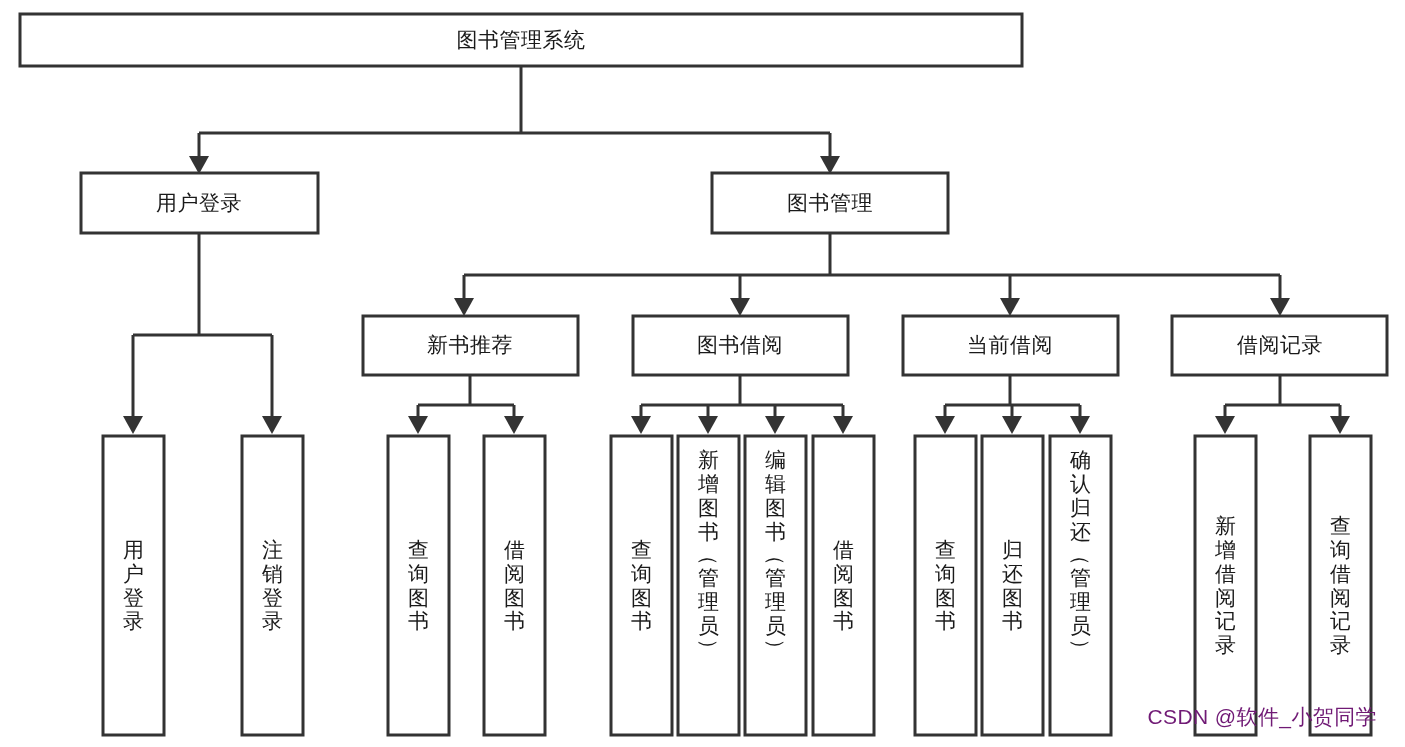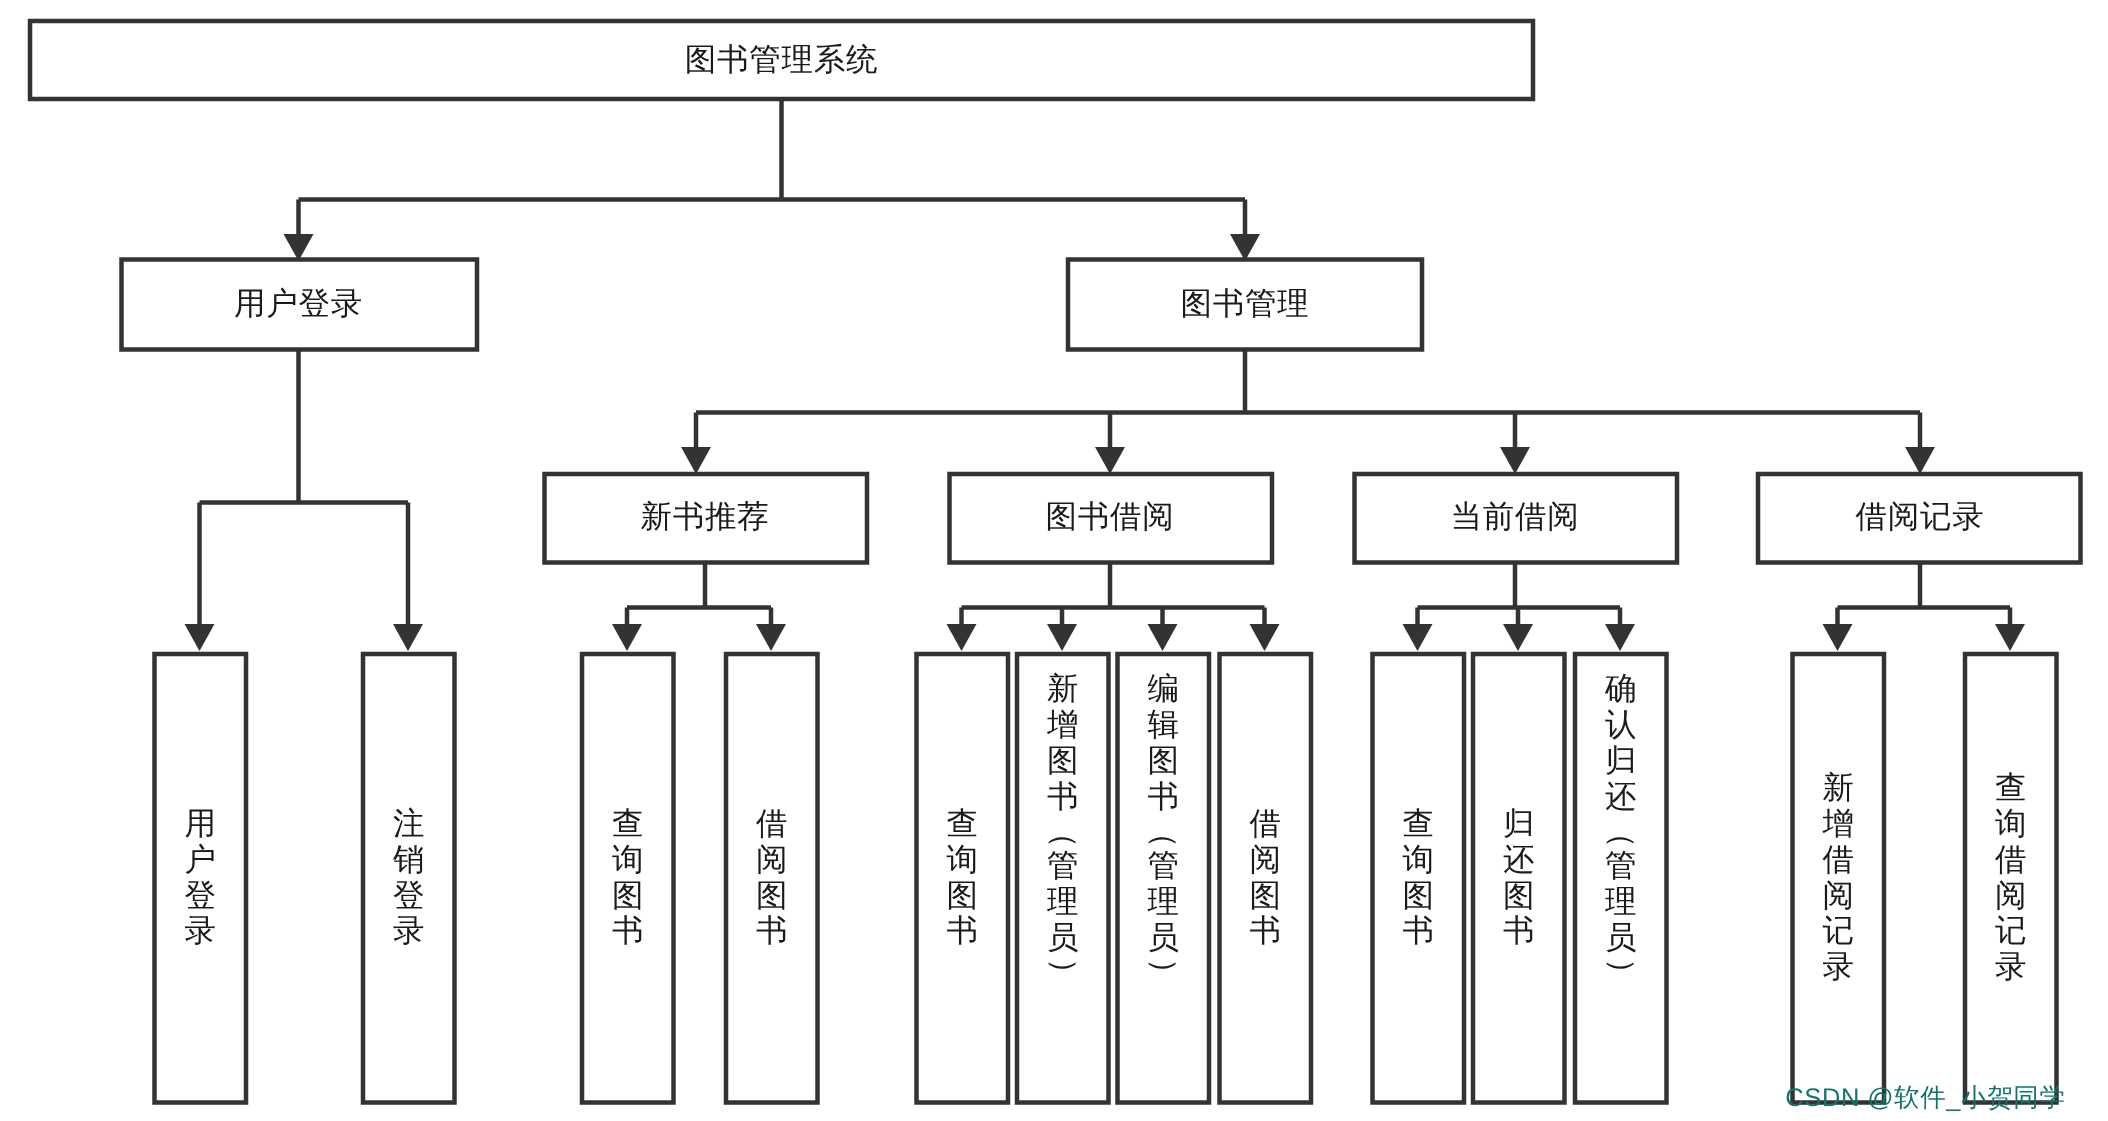--- a/index.html
+++ b/index.html
@@ -65,24 +65,24 @@
     text-align: center;
     pointer-events: none;
     white-space: pre;
   }
   .leaf-label span {
     display: block;
   }
   .watermark {
     position: absolute;
     right: 10px;
-    bottom: 4px;
-    font-family: "Liberation Sans", "DejaVu Sans", sans-serif;
-    font-size: 17px;
-    color: #0f766e;
+    bottom: 16px;
+    font-family: "Liberation Sans", "DejaVu Sans", sans-serif;
+    font-size: 21px;
+    color: #701a75;
     letter-spacing: 0.4px;
     user-select: none;
   }
 </style>
 </head>
 <body>
 
 <div id="diagram-root">
 
   <svg class="diagram-canvas" viewBox="0 0 1405 747" xmlns="http://www.w3.org/2000/svg">

